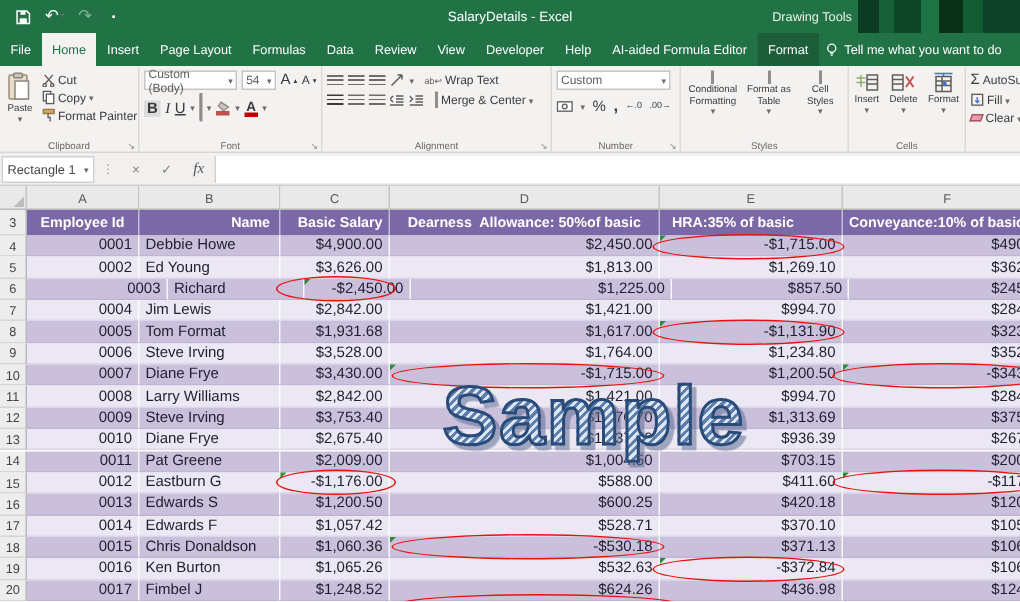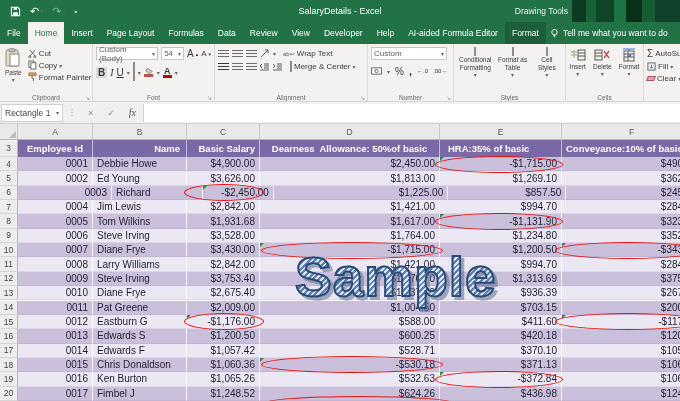--- a/index.html
+++ b/index.html
@@ -433,21 +433,21 @@
           <div class="cell t-r" style="width: 75px;">0004</div>
           <div class="cell t-l" style="width: 94px;">Jim Lewis</div>
           <div class="cell t-r" style="width: 73px;">$2,842.00</div>
           <div class="cell t-r" style="width: 180px;">$1,421.00</div>
           <div class="cell t-r" style="width: 122px;">$994.70</div>
           <div class="cell t-r" style="width: 140px;">$284.20</div>
         </div>
         <div class="r band-d" style="top: 57.4px;">
           <div class="rn">8</div>
           <div class="cell t-r" style="width: 75px;">0005</div>
-          <div class="cell t-l" style="width: 94px;">Tom Wilkins</div>
+          <div class="cell t-l" style="width: 94px;">Tom Format</div>
           <div class="cell t-r" style="width: 73px;">$1,931.68</div>
           <div class="cell t-r" style="width: 180px;">$1,617.00</div>
           <div class="cell t-r" style="width: 122px;">-$1,131.90<i class="tri"></i></div>
           <div class="cell t-r" style="width: 140px;">$323.40</div>
         </div>
         <div class="r band-l" style="top: 71.75px;">
           <div class="rn">9</div>
           <div class="cell t-r" style="width: 75px;">0006</div>
           <div class="cell t-l" style="width: 94px;">Steve Irving</div>
           <div class="cell t-r" style="width: 73px;">$3,528.00</div>

